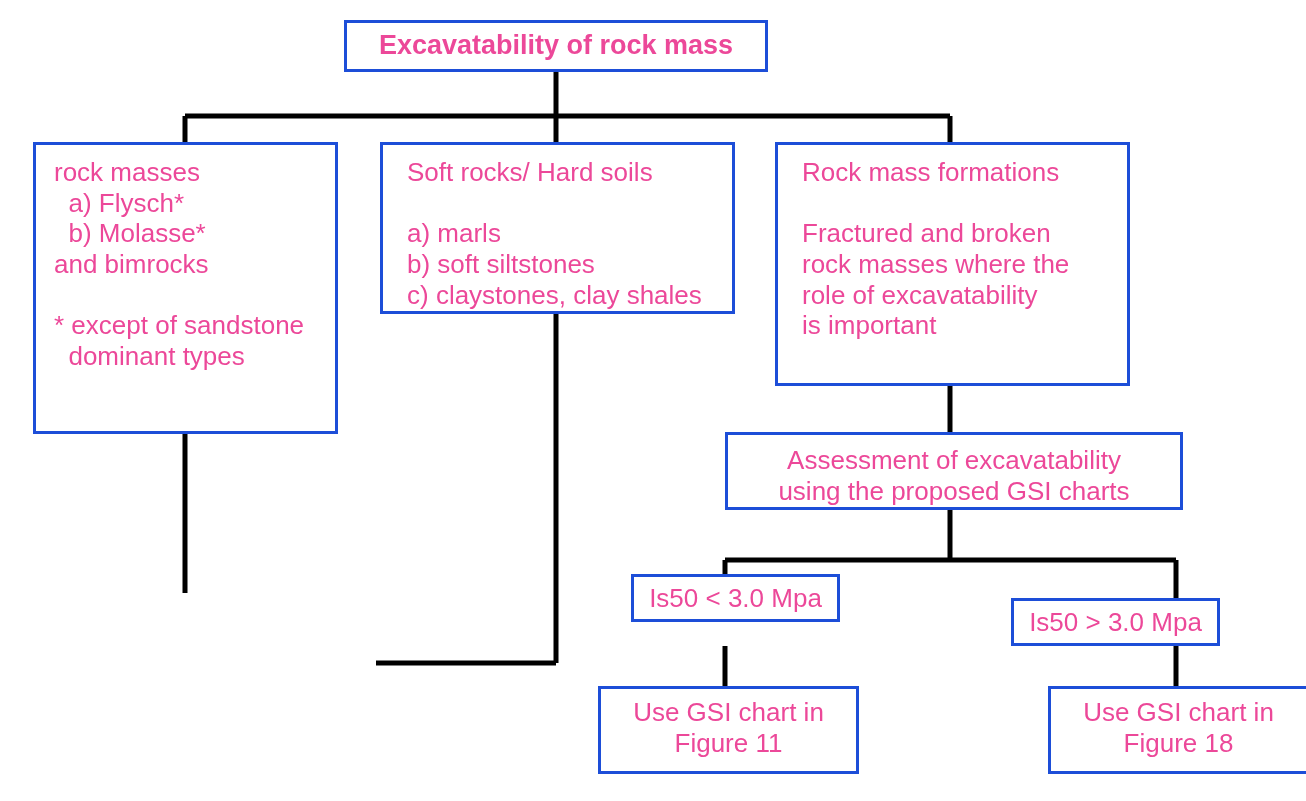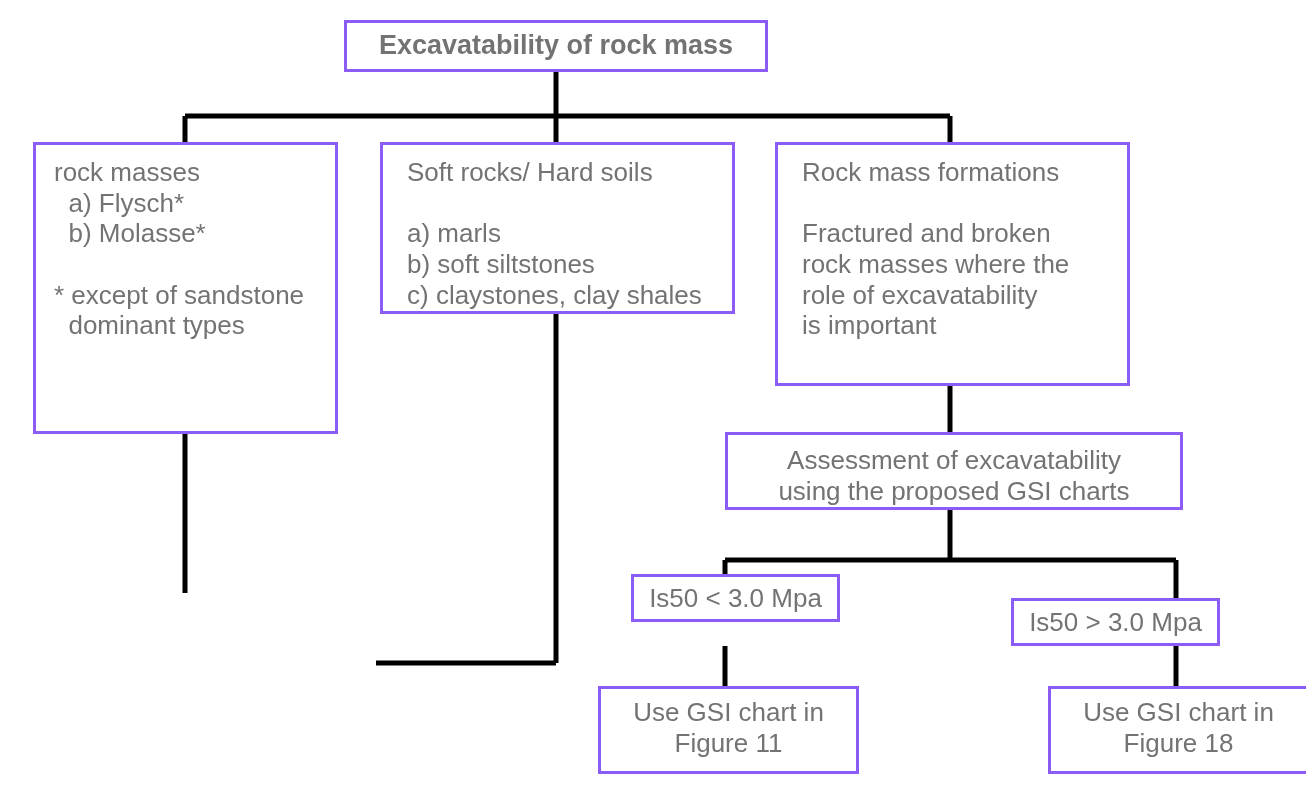--- a/index.html
+++ b/index.html
@@ -24,22 +24,22 @@
     left: 0;
     top: 0;
     width: 1306px;
     height: 801px;
     pointer-events: none;
   }
   .node {
     position: absolute;
     box-sizing: border-box;
     background: #ffffff;
-    border: 3px solid #8b5cf6;
-    color: #737373;
+    border: 3px solid #1d4ed8;
+    color: #ec4899;
     z-index: 2;
   }
   .node .txt {
     display: block;
     white-space: pre;
   }
   .ttl {
     font-size: 27px;
     font-weight: bold;
     text-align: center;
@@ -105,20 +105,21 @@
   </svg>
 
   <div class="node" id="node-root">
     <span class="ttl txt">Excavatability of rock mass</span>
   </div>
 
   <div class="node" id="node-hetero">
     <span class="body-txt txt">rock masses</span>
     <span class="body-txt txt">  a) Flysch*</span>
     <span class="body-txt txt">  b) Molasse*</span>
+    <span class="body-txt txt">and bimrocks</span>
     <span class="body-txt txt">&nbsp;</span>
     <span class="body-txt txt">* except of sandstone</span>
     <span class="body-txt txt">  dominant types</span>
   </div>
 
   <div class="node" id="node-soft">
     <span class="body-txt txt">Soft rocks/ Hard soils</span>
     <span class="body-txt txt">&nbsp;</span>
     <span class="body-txt txt">a) marls</span>
     <span class="body-txt txt">b) soft siltstones</span>

